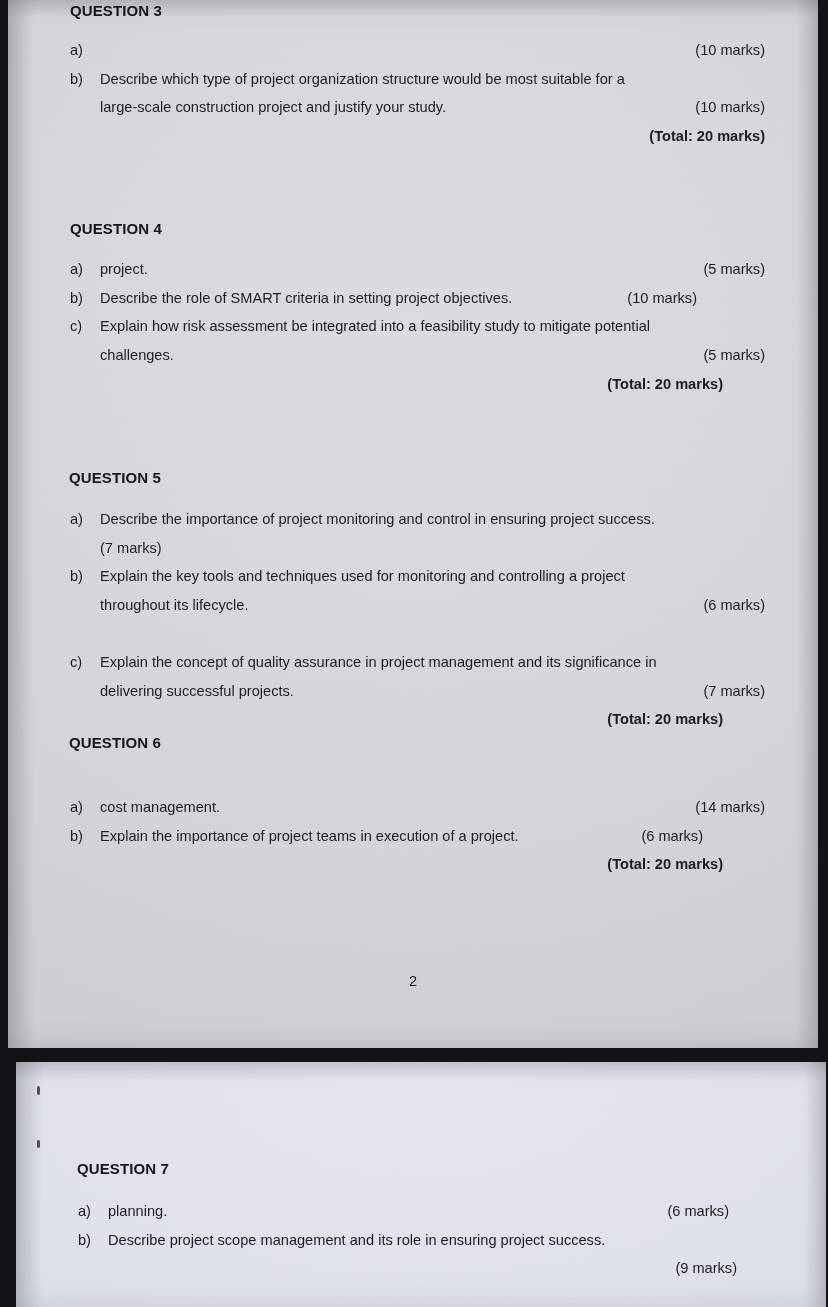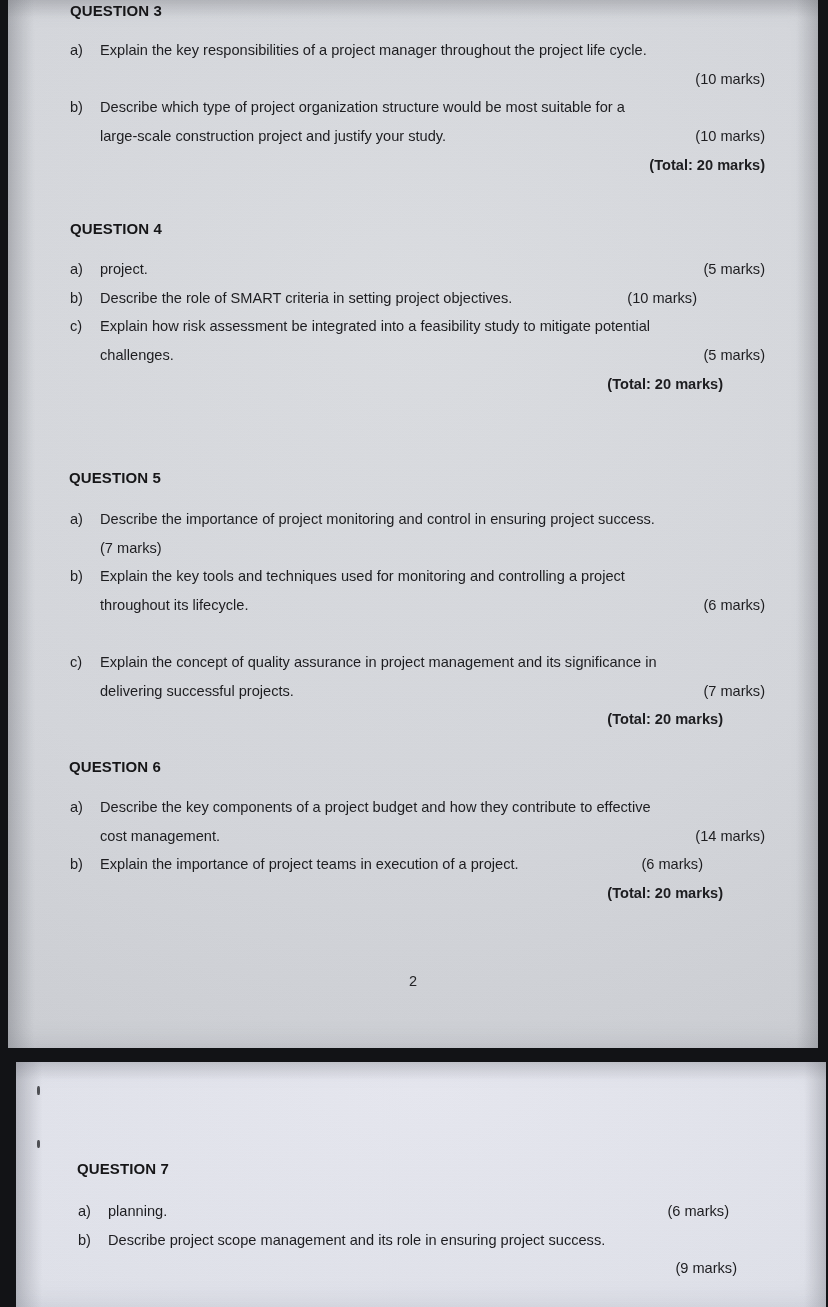--- a/index.html
+++ b/index.html
@@ -162,21 +162,20 @@
   <div class="page page-one">
     <div class="grain"></div>
     <div class="edge-shade"></div>
 
     <div class="qheading" style="left:62px; top:2px;">QUESTION 3</div>
 
     <div class="qblock" style="left:62px; top:36px; width:695px;">
 
       <div class="item">
         <span class="marker">a)</span>
-        <span class="body nojust">Explain the key responsibilities of a project manager throughout the project life cycle.</span>
         <span class="marks marks-right">(10 marks)</span>
       </div>
 
       <div class="item" style="margin-top:0px;">
         <span class="marker">b)</span>
         <span class="body just">Describe which type of project organization structure would be most suitable for a</span>
         <span class="row">
           <span class="txt">large-scale construction project and justify your study.</span>
           <span class="marks">(10 marks)</span>
         </span>
@@ -241,27 +240,26 @@
         <span class="body nojust">Explain the concept of quality assurance in project management and its significance in</span>
         <span class="row">
           <span class="txt">delivering successful projects.</span>
           <span class="marks">(7 marks)</span>
         </span>
       </div>
 
       <div class="total" style="padding-right:42px;">(Total: 20 marks)</div>
     </div>
 
-    <div class="qheading" style="left:61px; top:758px;">QUESTION 6</div>
+    <div class="qheading" style="left:61px; top:734px;">QUESTION 6</div>
 
     <div class="qblock" style="left:62px; top:793px; width:695px;">
 
       <div class="item">
         <span class="marker">a)</span>
-        <span class="body nojust">Describe the key components of a project budget and how they contribute to effective</span>
         <span class="row">
           <span class="txt">cost management.</span>
           <span class="marks">(14 marks)</span>
         </span>
       </div>
 
       <div class="item">
         <span class="marker">b)</span>
         <span class="row">
           <span class="txt">Explain the importance of project teams in execution of a project.</span>

